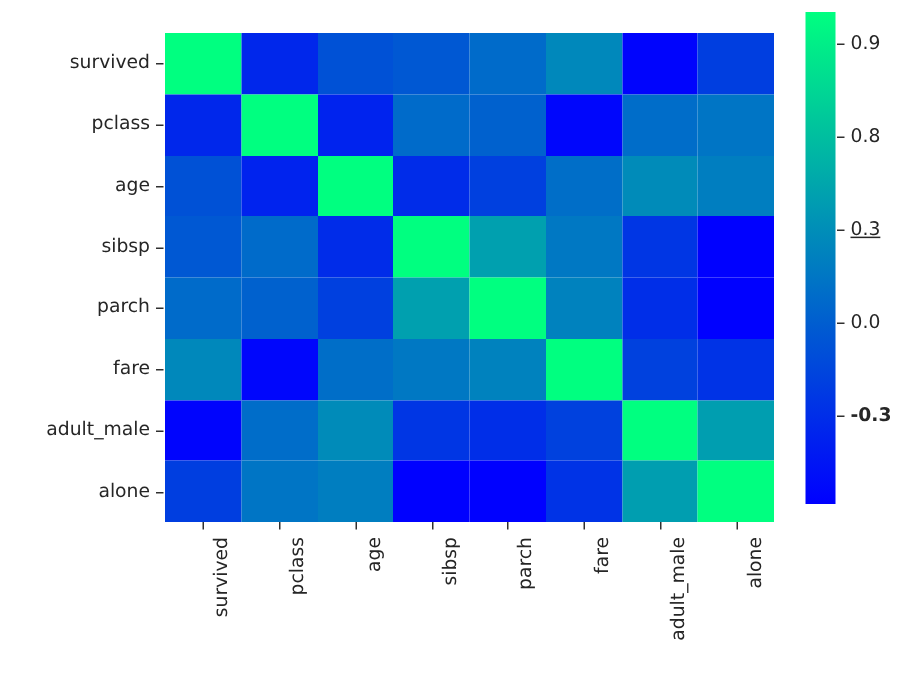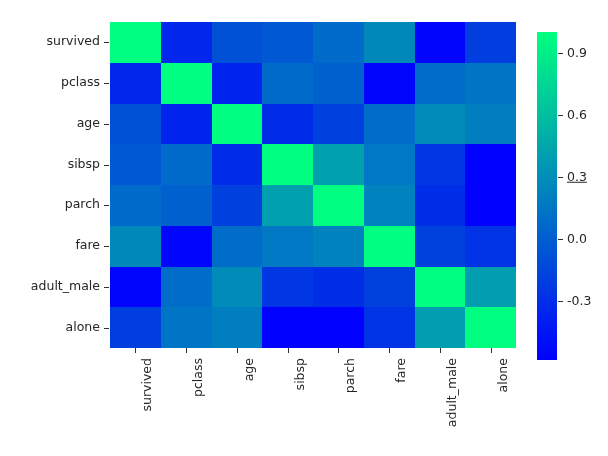--- a/index.html
+++ b/index.html
@@ -52,21 +52,21 @@
     position:absolute;top:10px;
     font-size:12.5px;color:#262626;
     white-space:nowrap;
     transform-origin:left top;
     transform:rotate(-90deg) translate(-100%,0);
     line-height:1;
   }
 
   
   #cbar-wrap{
-    position:absolute;left:537px;top:32px;width:70px;height:330px;
+    position:absolute;left:537px;top:8px;width:70px;height:330px;
   }
   #cbar{
     position:absolute;left:0px;top:0px;width:20px;height:328px;
   }
   .cbtick{
     position:absolute;left:21px;width:5px;height:1px;background:#303030;
   }
   .cblabel{
     position:absolute;left:30px;
     font-size:12.5px;color:#262626;
@@ -182,22 +182,22 @@
       <div class="xtick" style="left: 335.875px;">adult_male</div>
       <div class="xtickmark" style="left: 380.625px;"></div>
       <div class="xtick" style="left: 386.625px;">alone</div>
     </div>
 
   <div id="cbar-wrap">
     <div id="cbar" style="background: linear-gradient(rgb(0, 255, 128) 0%, rgb(0, 242, 134) 5%, rgb(0, 229, 140) 10%, rgb(0, 217, 147) 15%, rgb(0, 204, 153) 20%, rgb(0, 191, 159) 25%, rgb(0, 179, 166) 30%, rgb(0, 166, 172) 35%, rgb(0, 153, 179) 40%, rgb(0, 140, 185) 45%, rgb(0, 128, 191) 50%, rgb(0, 115, 198) 55%, rgb(0, 102, 204) 60%, rgb(0, 89, 210) 65%, rgb(0, 77, 217) 70%, rgb(0, 64, 223) 75%, rgb(0, 51, 230) 80%, rgb(0, 38, 236) 85%, rgb(0, 25, 242) 90%, rgb(0, 13, 249) 95%, rgb(0, 0, 255) 100%);"></div>
   <div class="cbtick" style="top: 20.694px;"></div>
       <div class="cblabel" style="top: 20.694px;">0.9</div>
       <div class="cbtick" style="top: 82.776px;"></div>
-      <div class="cblabel" style="top: 82.776px;">0.6</div>
+      <div class="cblabel" style="top: 82.776px;">0.8</div>
       <div class="cbtick" style="top: 144.858px;"></div>
       <div class="cblabel" style="top: 144.858px; text-decoration: underline;">0.3</div>
       <div class="cbtick" style="top: 206.94px;"></div>
       <div class="cblabel" style="top: 206.94px;">0.0</div>
       <div class="cbtick" style="top: 269.022px;"></div>
-      <div class="cblabel" style="top: 269.022px;">-0.3</div>
+      <div class="cblabel" style="top: 269.022px; font-weight: bold;">-0.3</div>
     </div>
 
 </div>
 
 </body></html>

